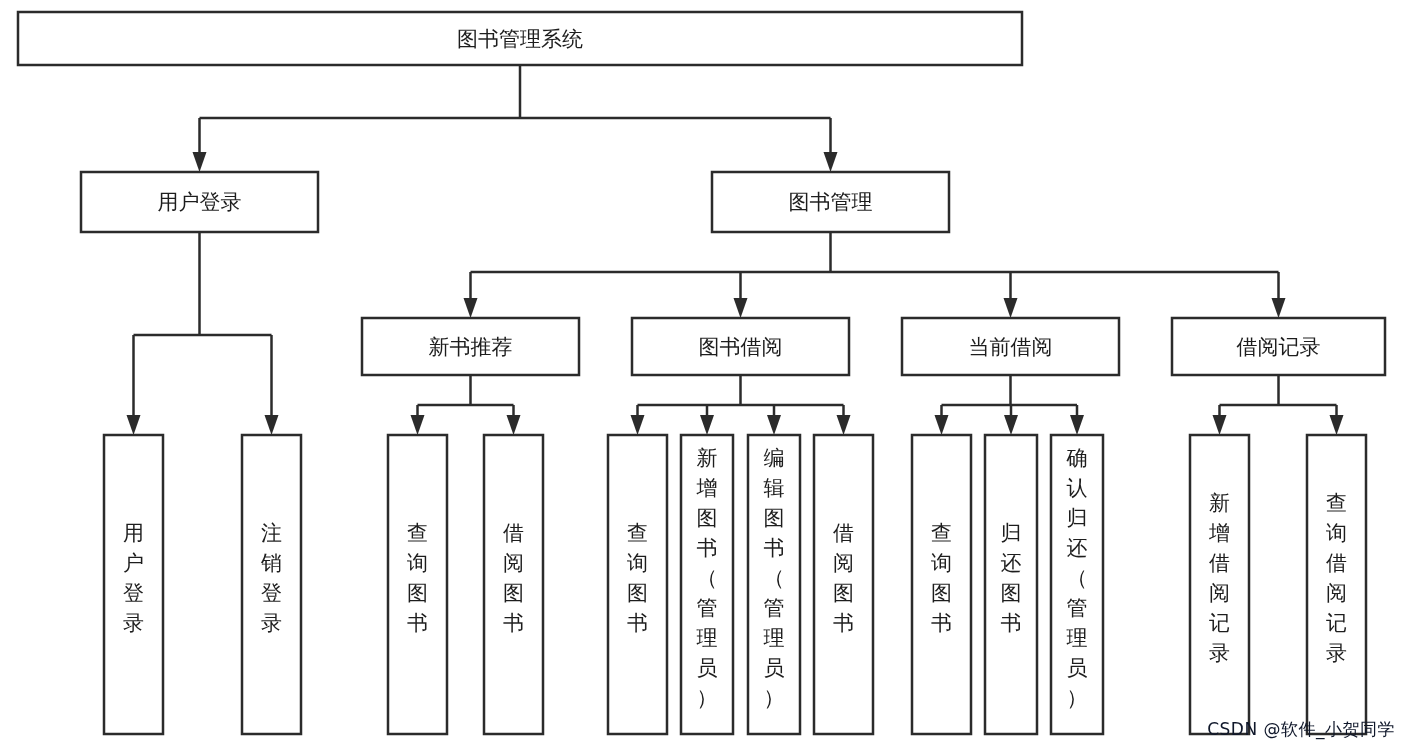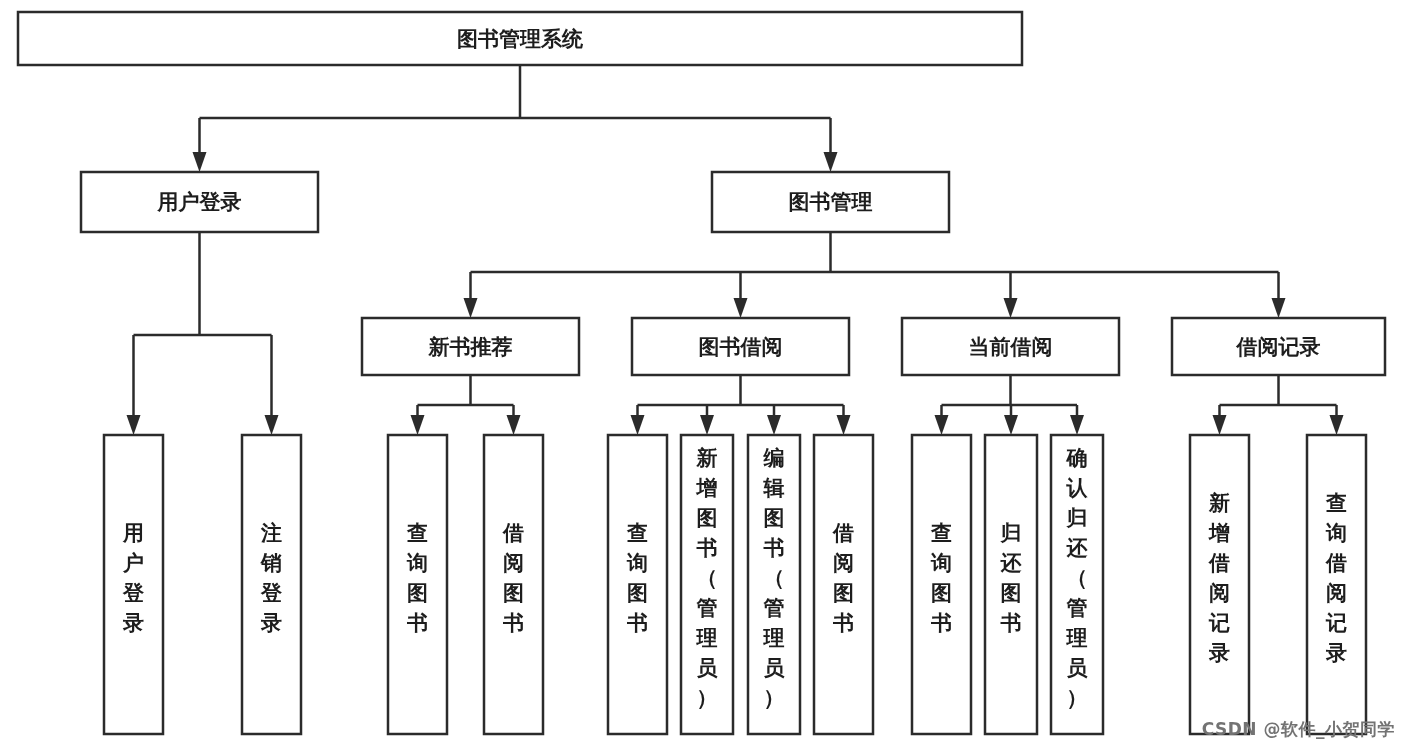--- a/index.html
+++ b/index.html
@@ -12,21 +12,20 @@
     width: 1405px;
     height: 747px;
     font-family: "DejaVu Sans", "Liberation Sans", sans-serif;
     overflow: hidden;
   }
   #diagram-root {
     position: relative;
     width: 1405px;
     height: 747px;
     background: #ffffff;
-    font-weight: bold;
   }
   svg.diagram-canvas {
     position: absolute;
     top: 0;
     left: 0;
     width: 1405px;
     height: 747px;
     display: block;
   }
   .node-box {
@@ -58,21 +57,21 @@
   .arrow-head {
     fill: #2b2b2b;
     stroke: none;
   }
   .watermark-text {
     position: absolute;
     right: 10px;
     bottom: 6px;
     font-family: "DejaVu Sans", "Liberation Sans", sans-serif;
     font-size: 17px;
-    color: #737373;
+    color: #0f172a;
     letter-spacing: 0.5px;
     user-select: none;
     white-space: nowrap;
   }
 </style>
 </head>
 <body>
 
 <div id="diagram-root">
   <svg class="diagram-canvas" id="diagram-svg" viewBox="0 0 1405 747" xmlns="http://www.w3.org/2000/svg">

